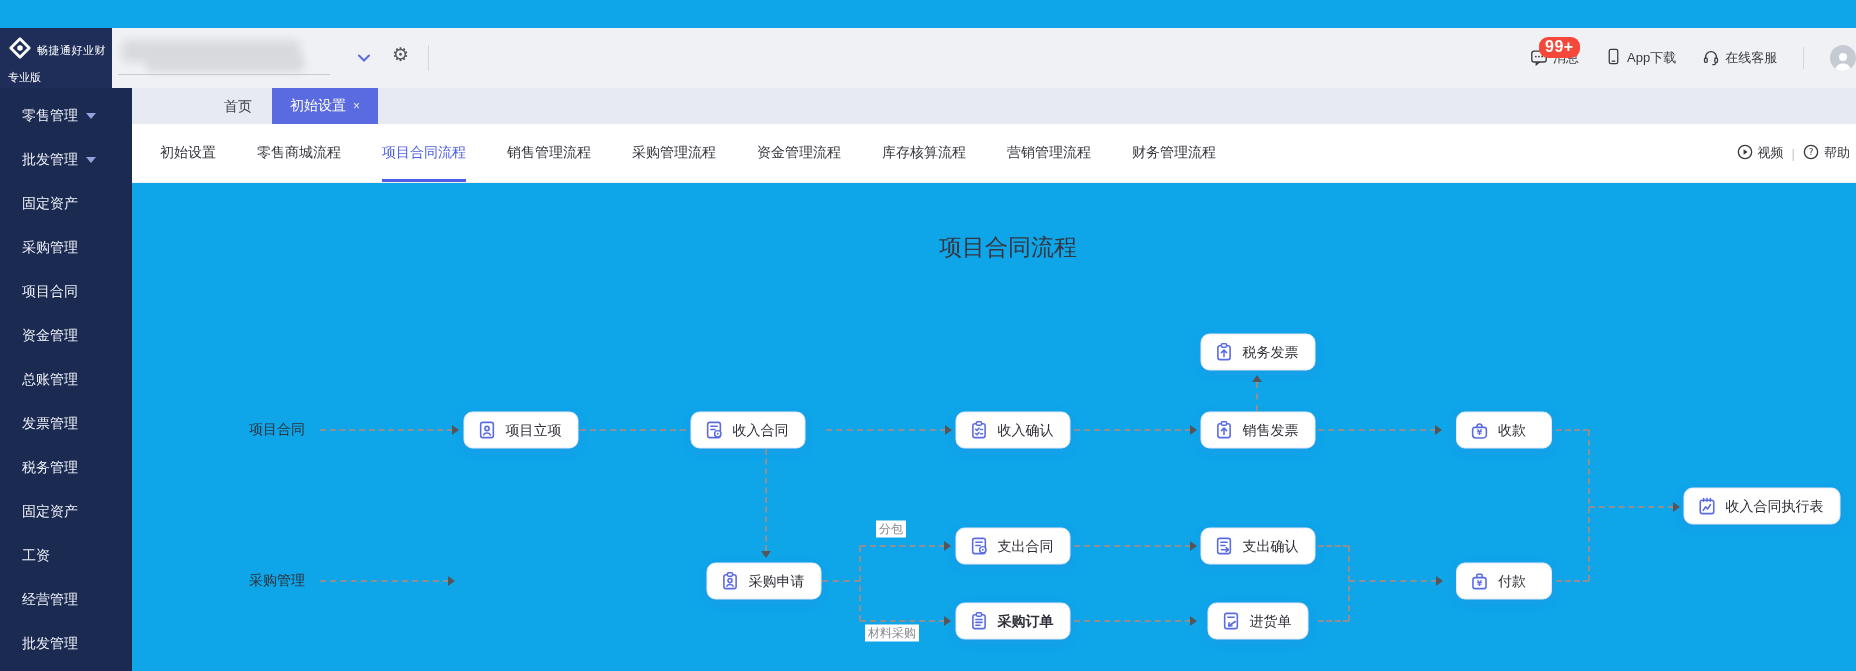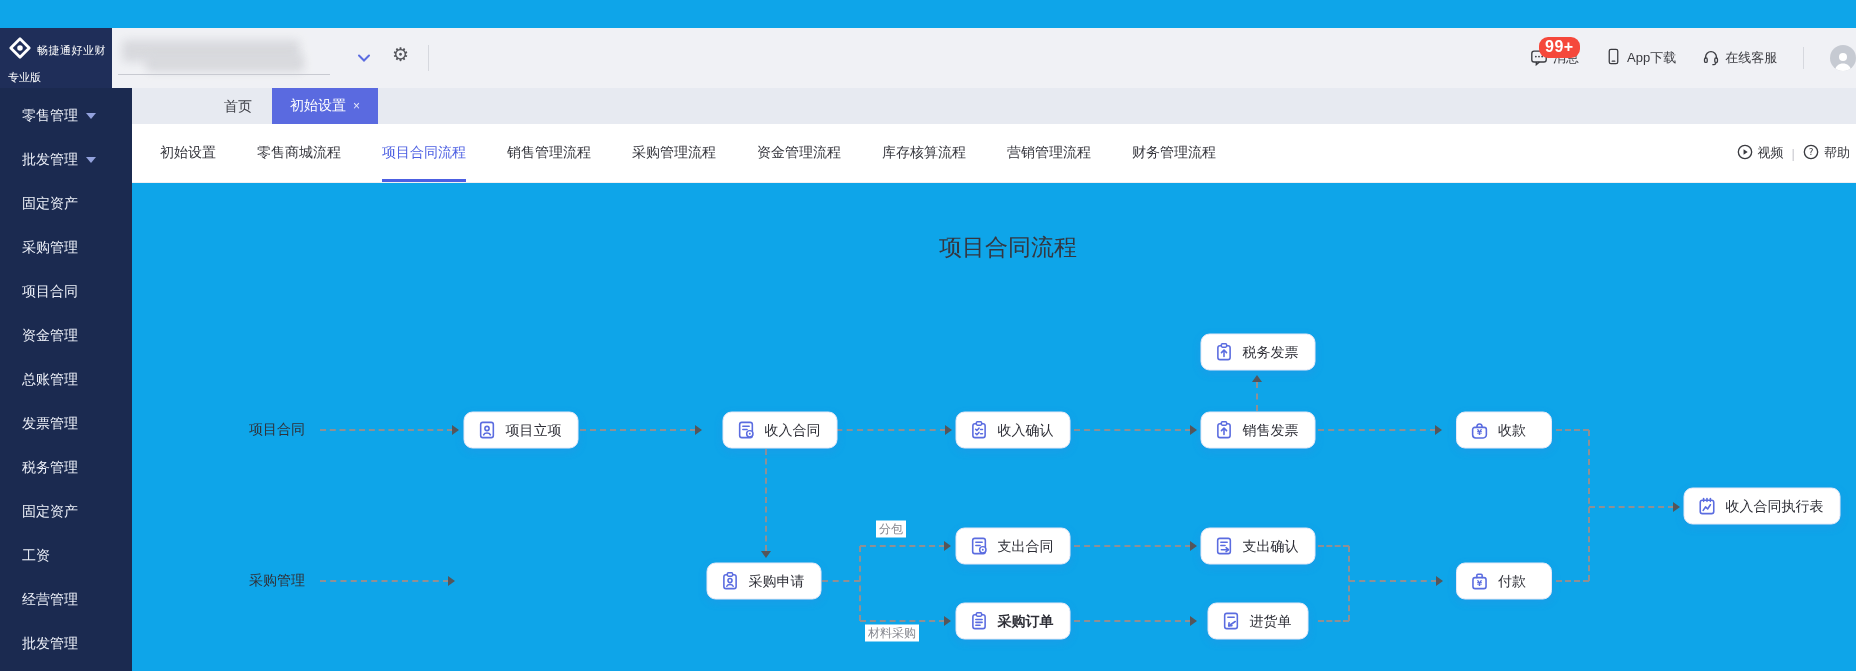--- a/index.html
+++ b/index.html
@@ -271,21 +271,21 @@
       <div class="flow-node" style="left: 521px; top: 430px;">
         <span class="nico">
           <svg width="19" height="19" viewBox="0 0 18 18">
             <rect x="3" y="1.8" width="12" height="14.4" rx="2" fill="none" stroke="#5b6ce0" stroke-width="1.5" stroke-linecap="round" stroke-linejoin="round"></rect>
             <circle cx="9" cy="7.6" r="2" fill="none" stroke="#5b6ce0" stroke-width="1.5" stroke-linecap="round" stroke-linejoin="round"></circle>
             <path d="M5.8 13.6 c1-2.4 5.4-2.4 6.4 0" fill="none" stroke="#5b6ce0" stroke-width="1.5" stroke-linecap="round" stroke-linejoin="round"></path>
           </svg>
         </span>
         <span>项目立项</span>
       </div>
-      <div class="flow-node" style="left: 780px; top: 430px; justify-content: space-between;">
+      <div class="flow-node" style="left: 748px; top: 430px; justify-content: space-between;">
         <span class="nico">
           <svg width="19" height="19" viewBox="0 0 18 18">
             <rect x="3" y="1.8" width="12" height="14.4" rx="2" fill="none" stroke="#5b6ce0" stroke-width="1.5" stroke-linecap="round" stroke-linejoin="round"></rect>
             <line x1="6" y1="5.5" x2="12" y2="5.5" fill="none" stroke="#5b6ce0" stroke-width="1.5" stroke-linecap="round" stroke-linejoin="round"></line>
             <line x1="6" y1="8.5" x2="10" y2="8.5" fill="none" stroke="#5b6ce0" stroke-width="1.5" stroke-linecap="round" stroke-linejoin="round"></line>
             <circle cx="12.6" cy="12.6" r="3" fill="#fff" stroke="#5b6ce0" stroke-width="1.4"></circle>
             <circle cx="12.6" cy="12.6" r="0.9" fill="#5b6ce0"></circle>
           </svg>
         </span>
         <span>收入合同</span>

